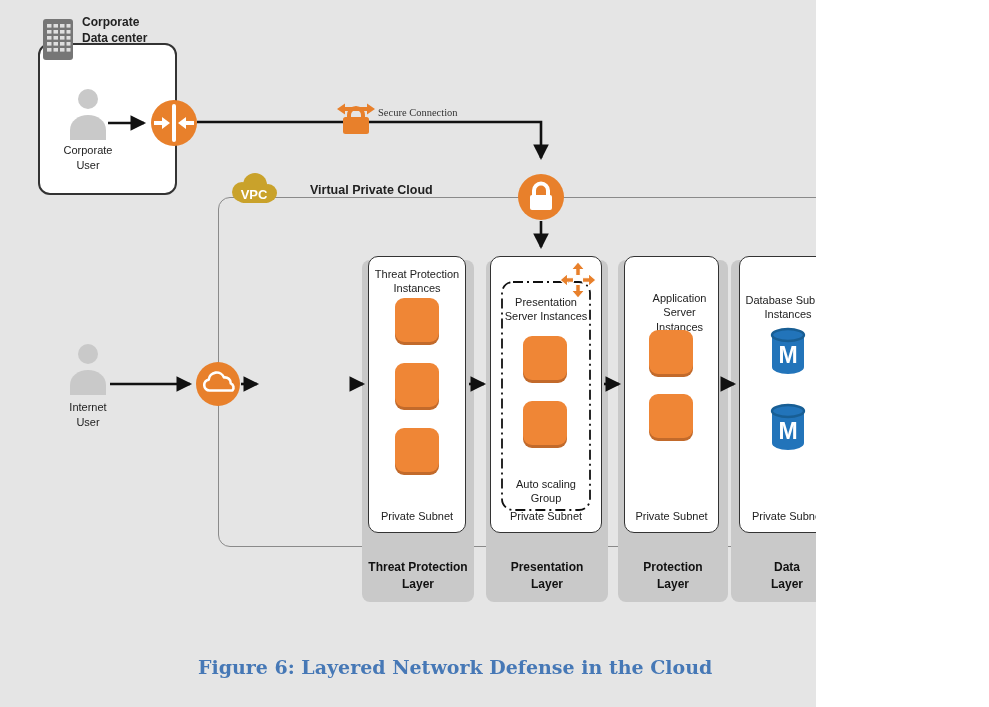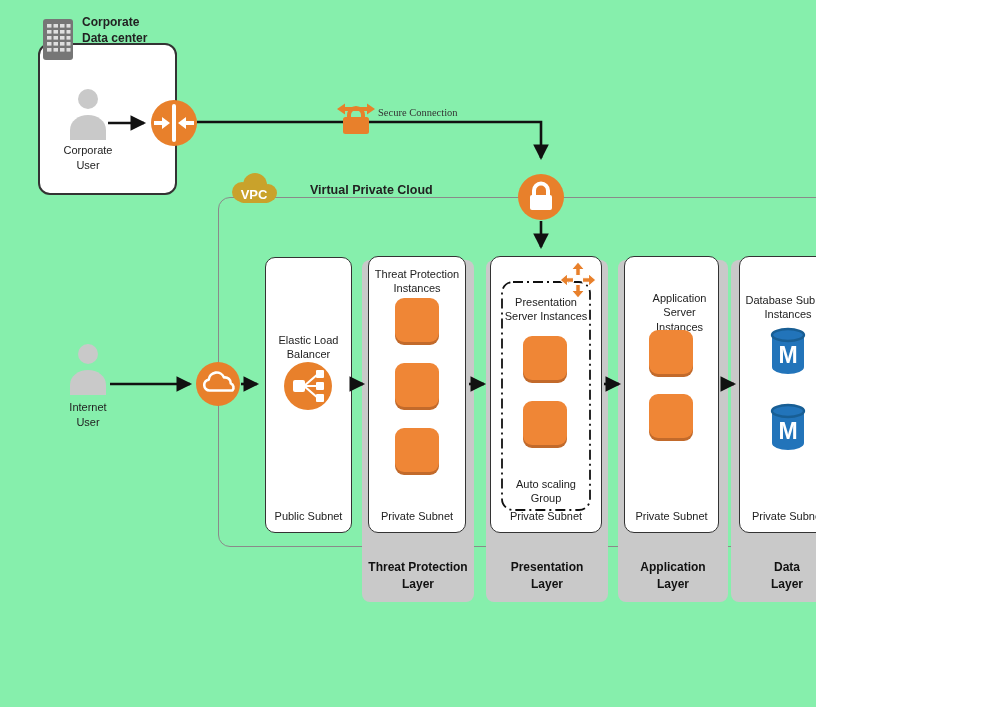--- a/index.html
+++ b/index.html
@@ -1,16 +1,16 @@
 <!DOCTYPE html>
 <html><head>
 <meta charset="utf-8">
 <style>
   html,body{margin:0;padding:0;background:#fff;}
-  #canvas{position:relative;width:816px;height:707px;background:#86efac;overflow:hidden;
+  #canvas{position:relative;width:816px;height:707px;background:#e5e5e5;overflow:hidden;
           font-family:"Liberation Sans",sans-serif;color:#1a1a1a;}
   .abs{position:absolute;}
   .lbl{font-size:11px;line-height:1.32;color:#222;text-align:center;white-space:pre-line;}
   .bold{font-weight:bold;}
   .box{position:absolute;background:#fff;border:2px solid #333;border-radius:12px;box-sizing:border-box;}
   .vpcbox{position:absolute;background:transparent;border:1.5px solid #8a8a8a;border-radius:12px;box-sizing:border-box;}
   .subnet{position:absolute;background:#fff;border:1.4px solid #333;border-radius:10px;box-sizing:border-box;}
   .graycard{position:absolute;background:#C9C9C9;border-radius:8px;}
   .col{position:absolute;top:260px;height:342px;}
   .layerlbl{position:absolute;bottom:9px;left:0;right:0;font-weight:bold;font-size:12px;
@@ -64,33 +64,20 @@
     <circle cx="22" cy="11" r="10" fill="#C9C9C9"></circle>
     <path d="M4 52 V42 c0-9 8.5-15 18-15 s18 6 18 15 V52 z" fill="#C9C9C9"></path>
   </svg>
   <div class="abs lbl" style="left:48px;top:143px;width:80px;">Corporate
 User</div>
 
   <div class="vpcbox" style="left:218px;top:197px;width:632px;height:350px;"></div>
 
   <div class="abs lbl bold" style="left:287px;top:182px;font-size:12.5px;margin-left:23px;">Virtual Private Cloud</div>
 
-  <div class="subnet" style="left:265px;top:257px;width:87px;height:276px;">
-    <div class="instlbl" style="top:75px;">Elastic Load
-Balancer</div>
-    <svg class="abs" style="left:18px;top:104px;" width="48" height="48" viewBox="0 0 48 48">
-      <circle cx="24" cy="24" r="24" fill="#E8802B"></circle>
-      <path d="M20 24 L34 12 M20 24 H34 M20 24 L34 36" stroke="#fff" stroke-width="2.2" fill="none"></path>
-      <rect x="9" y="18" width="12" height="12" rx="2" fill="#fff"></rect>
-      <rect x="32" y="8" width="8" height="8" rx="1" fill="#fff"></rect>
-      <rect x="32" y="20" width="8" height="8" rx="1" fill="#fff"></rect>
-      <rect x="32" y="32" width="8" height="8" rx="1" fill="#fff"></rect>
-    </svg>
-    <div class="subnetlbl">Public Subnet</div>
-  </div>
 
   <div class="col" style="left:362px;width:112px;">
     <div class="graycard" style="left:0;top:0;right:0;bottom:0;"></div>
     <div class="layerlbl">Threat Protection
 Layer</div>
     <div class="subnet" style="left:6px;top:-4px;width:98px;height:277px;">
       <div class="instlbl" style="top:10px;">Threat Protection
 Instances</div>
       <div class="sq" style="left:26px;top:41px;"></div>
       <div class="sq" style="left:26px;top:106px;"></div>
@@ -120,21 +107,21 @@
           <path d="M19 37 l6.5 -7.5 h-4.2 v-6 h-4.6 v6 h-4.2 z"></path>
           <path d="M1 19 l7.5 -6.5 v4.2 h6 v4.6 h-6 v4.2 z"></path>
           <path d="M37 19 l-7.5 -6.5 v4.2 h-6 v4.6 h6 v4.2 z"></path>
         </g>
       </svg>
     </div>
   </div>
 
   <div class="col" style="left:618px;width:110px;">
     <div class="graycard" style="left:0;top:0;right:0;bottom:0;"></div>
-    <div class="layerlbl">Application
+    <div class="layerlbl">Protection
 Layer</div>
     <div class="subnet" style="left:6px;top:-4px;width:95px;height:277px;">
       <div class="instlbl" style="top:34px;margin-left:16px;">Application Server
 Instances</div>
       <div class="sq" style="left:24px;top:73px;"></div>
       <div class="sq" style="left:24px;top:137px;"></div>
       <div class="subnetlbl">Private Subnet</div>
     </div>
   </div>
 
@@ -213,14 +200,15 @@
     <circle cx="22" cy="22" r="22" fill="#E8802B"></circle>
     <path d="M13.5 28.5 a5.5 5.5 0 0 1 -0.8 -10.9 a8 8 0 0 1 15.3 -2.2 a6 6 0 0 1 6.8 6 a4.6 4.6 0 0 1 1.7 7.1 z" fill="none" stroke="#fff" stroke-width="2.6" stroke-linejoin="round"></path>
   </svg>
 
   <svg class="abs" style="left:518px;top:174px;" width="46" height="46" viewBox="0 0 46 46">
     <circle cx="23" cy="23" r="23" fill="#E8802B"></circle>
     <path d="M16 22 v-5.5 a7 7 0 0 1 14 0 V22" fill="none" stroke="#fff" stroke-width="4"></path>
     <rect x="12" y="21" width="22" height="15" rx="2" fill="#fff"></rect>
   </svg>
 
+  <div class="caption" style="left:198px;top:656px;">Figure 6: Layered Network Defense in the Cloud</div>
 
 </div>
 
 </body></html>

